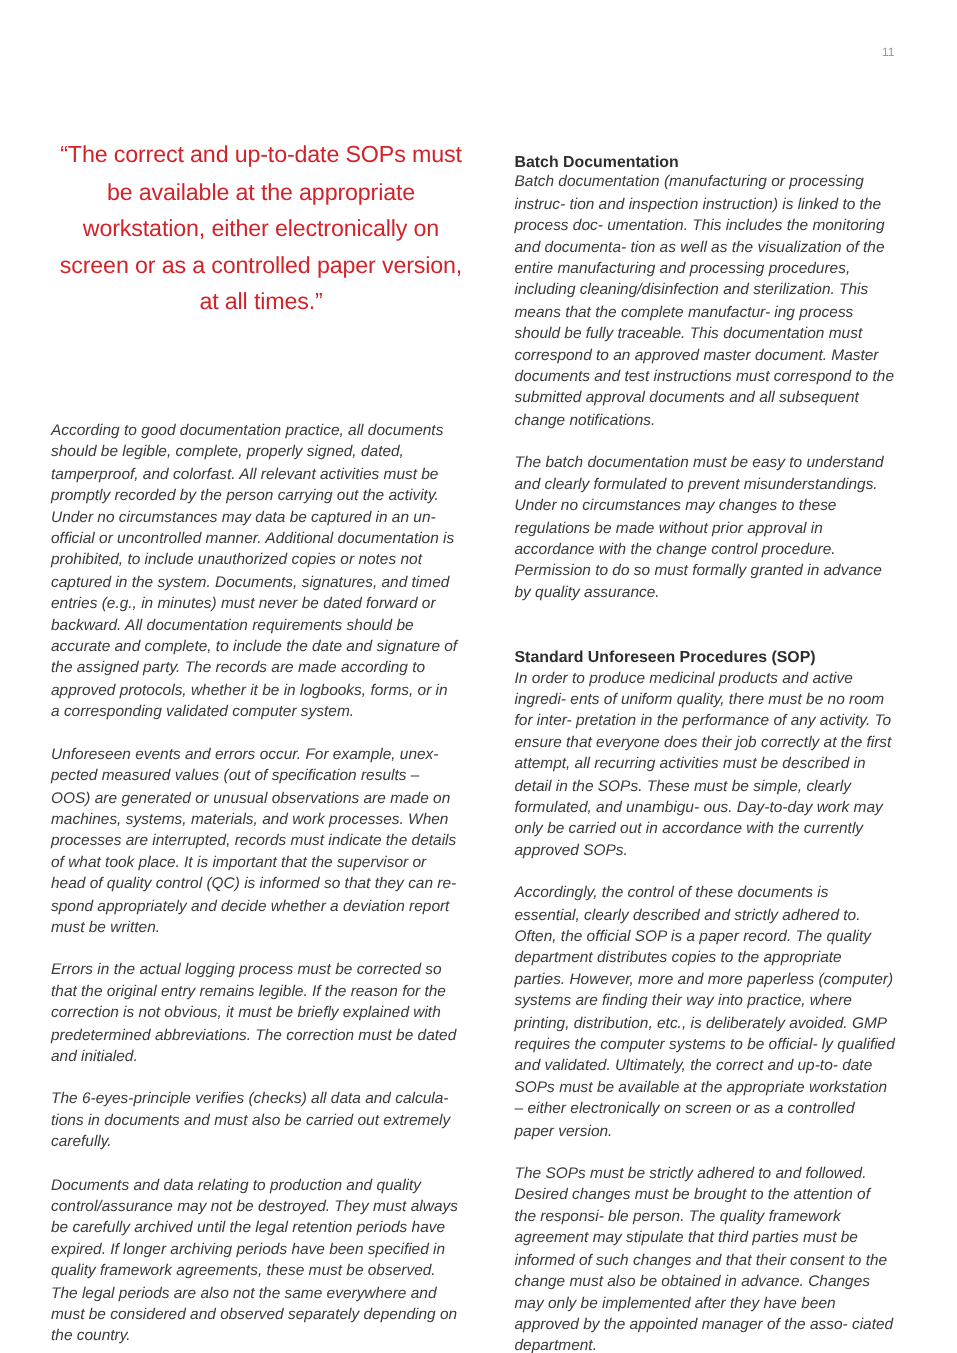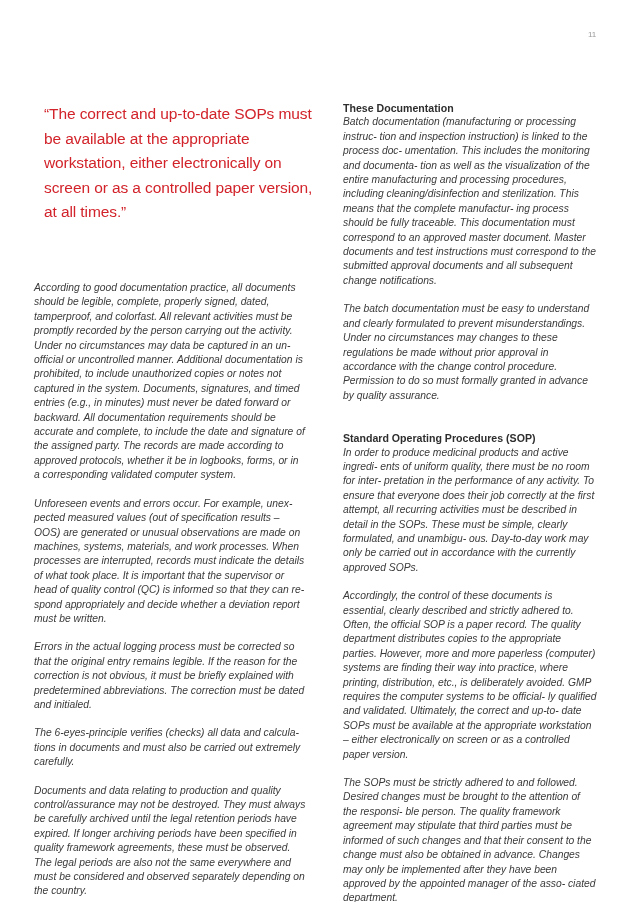--- a/index.html
+++ b/index.html
@@ -14,37 +14,37 @@
     .heading { font-weight: bold; font-size: 10.6px; line-height: 14.4px; margin: 0; color: #2e2e2e; }
     .section { margin-bottom: 0; }
     .section + .section { margin-top: 28px; }
   </style>
 </head>
 <body>
 
 <div>
   <div class="page-number">11</div>
 
-  <blockquote class="quote" style="margin:10px;">“The correct and up-to-date SOPs must be available at the appropriate workstation, either electronically on screen or as a controlled paper version, at all times.”</blockquote>
+  <blockquote class="quote" style="margin:0;text-align:center;">“The correct and up-to-date SOPs must be available at the appropriate workstation, either electronically on screen or as a controlled paper version, at all times.”</blockquote>
 
   <div class="left-body">
     <p class="para">According to good documentation practice, all documents should be legible, complete, properly signed, dated, tamperproof, and colorfast. All relevant activities must be promptly recorded by the person carrying out the activity. Under no circumstances may data be captured in an un- official or uncontrolled manner. Additional documentation is prohibited, to include unauthorized copies or notes not captured in the system. Documents, signatures, and timed entries (e.g., in minutes) must never be dated forward or backward. All documentation requirements should be accurate and complete, to include the date and signature of the assigned party. The records are made according to approved protocols, whether it be in logbooks, forms, or in a corresponding validated computer system.</p>
     <p class="para">Unforeseen events and errors occur. For example, unex- pected measured values (out of specification results – OOS) are generated or unusual observations are made on machines, systems, materials, and work processes. When processes are interrupted, records must indicate the details of what took place. It is important that the supervisor or head of quality control (QC) is informed so that they can re- spond appropriately and decide whether a deviation report must be written.</p>
     <p class="para">Errors in the actual logging process must be corrected so that the original entry remains legible. If the reason for the correction is not obvious, it must be briefly explained with predetermined abbreviations. The correction must be dated and initialed.</p>
     <p class="para">The 6-eyes-principle verifies (checks) all data and calcula- tions in documents and must also be carried out extremely carefully.</p>
     <p class="para">Documents and data relating to production and quality control/assurance may not be destroyed. They must always be carefully archived until the legal retention periods have expired. If longer archiving periods have been specified in quality framework agreements, these must be observed. The legal periods are also not the same everywhere and must be considered and observed separately depending on the country.</p>
   </div>
 
   <div class="right-body">
     <div class="section">
-      <h3 class="heading">These Documentation</h3>
+      <h3 class="heading">Batch Documentation</h3>
       <p class="para">Batch documentation (manufacturing or processing instruc- tion and inspection instruction) is linked to the process doc- umentation. This includes the monitoring and documenta- tion as well as the visualization of the entire manufacturing and processing procedures, including cleaning/disinfection and sterilization. This means that the complete manufactur- ing process should be fully traceable. This documentation must correspond to an approved master document. Master documents and test instructions must correspond to the submitted approval documents and all subsequent change notifications.</p>
       <p class="para">The batch documentation must be easy to understand and clearly formulated to prevent misunderstandings. Under no circumstances may changes to these regulations be made without prior approval in accordance with the change control procedure. Permission to do so must formally granted in advance by quality assurance.</p>
     </div>
     <div class="section">
-      <h3 class="heading">Standard Operating Procedures (SOP)</h3>
+      <h3 class="heading">Standard Unforeseen Procedures (SOP)</h3>
       <p class="para">In order to produce medicinal products and active ingredi- ents of uniform quality, there must be no room for inter- pretation in the performance of any activity. To ensure that everyone does their job correctly at the first attempt, all recurring activities must be described in detail in the SOPs. These must be simple, clearly formulated, and unambigu- ous. Day-to-day work may only be carried out in accordance with the currently approved SOPs.</p>
       <p class="para">Accordingly, the control of these documents is essential, clearly described and strictly adhered to. Often, the official SOP is a paper record. The quality department distributes copies to the appropriate parties. However, more and more paperless (computer) systems are finding their way into practice, where printing, distribution, etc., is deliberately avoided. GMP requires the computer systems to be official- ly qualified and validated. Ultimately, the correct and up-to- date SOPs must be available at the appropriate workstation – either electronically on screen or as a controlled paper version.</p>
       <p class="para">The SOPs must be strictly adhered to and followed. Desired changes must be brought to the attention of the responsi- ble person. The quality framework agreement may stipulate that third parties must be informed of such changes and that their consent to the change must also be obtained in advance. Changes may only be implemented after they have been approved by the appointed manager of the asso- ciated department.</p>
 
     </div>
   </div>
 </div>
 
 </body></html>

